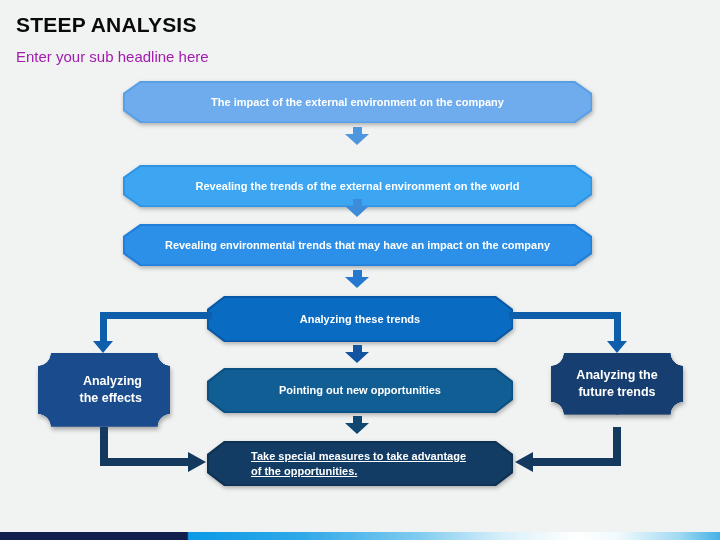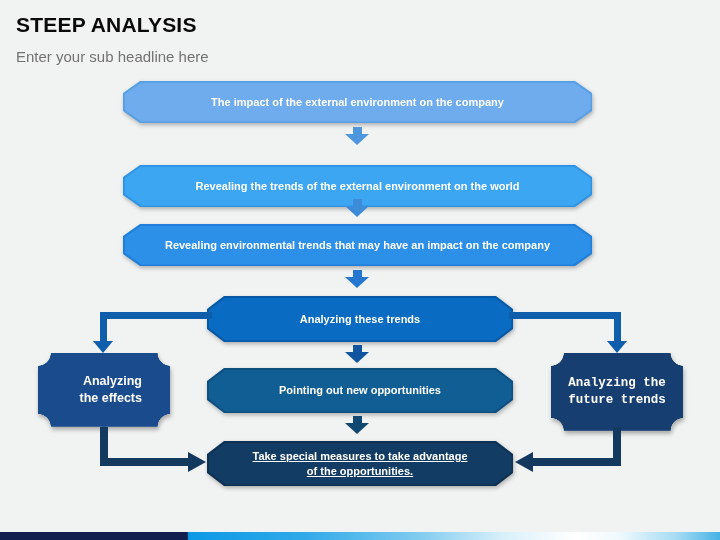--- a/index.html
+++ b/index.html
@@ -1,29 +1,29 @@
 <!DOCTYPE html>
 <html><head>
 <meta charset="utf-8">
 <style>
   html,body{margin:0;padding:0;}
   body{font-family:"Liberation Sans",sans-serif;background:#f1f1f2;}
   .slide{position:relative;width:720px;height:540px;background:#f1f2f2;overflow:hidden;}
 
   .title{position:absolute;left:16px;top:13px;font-size:21px;font-weight:700;color:#0a0a0a;letter-spacing:.2px;}
-  .subtitle{position:absolute;left:16px;top:48px;font-size:15px;color:#737373;}
+  .subtitle{position:absolute;left:16px;top:48px;font-size:15px;color:#a21caf;}
 
   
   .flow-box{position:absolute;filter:drop-shadow(1px 2.5px 2px rgba(90,90,90,.45));}
   .oct-a{--clip:polygon(17px 0,calc(100% - 17px) 0,100% 12px,100% calc(100% - 12px),calc(100% - 17px) 100%,17px 100%,0 calc(100% - 12px),0 12px);}
   .oct-b{--clip:polygon(17px 0,calc(100% - 17px) 0,100% 13px,100% calc(100% - 13px),calc(100% - 17px) 100%,17px 100%,0 calc(100% - 13px),0 13px);}
   .shape-edge{position:absolute;inset:0;clip-path:var(--clip);background:var(--edge);}
   .shape-fill{position:absolute;inset:1.5px;clip-path:var(--clip);background:var(--fill);}
   .step-label{position:absolute;inset:0;display:flex;align-items:center;justify-content:center;
-    color:#fff;font-size:11px;font-weight:700;text-align:center;line-height:1.35;}
+    color:#fff;font-size:11px;font-weight:700;line-height:1.35;}
 
   
   .varrow{position:absolute;width:24px;}
   .varrow .stem{width:9px;height:7px;margin:0 auto;background:currentColor;}
   .varrow .head{width:0;height:0;border-left:12px solid transparent;border-right:12px solid transparent;border-top:11px solid;}
 
   
   .elbow{position:absolute;inset:0;pointer-events:none;}
   .bar{position:absolute;background:currentColor;}
   .head-down{position:absolute;width:0;height:0;border-left:10px solid transparent;border-right:10px solid transparent;border-top:12px solid;}
@@ -119,21 +119,21 @@
   </div>
   <div class="elbow" style="color: rgb(15, 94, 172);">
     <div class="bar" style="left:509px;top:312px;width:112px;height:7px;"></div>
     <div class="bar" style="left:614px;top:312px;width:7px;height:29px;"></div>
     <div class="head-down" style="left:607px;top:341px;"></div>
   </div>
 
   <div class="plaque" style="left: 38px; top: 353px; width: 132px; height: 74px; padding: 0px 28px; box-sizing: border-box; text-align: right; --pc: #1A4B8C;">
     <span>Analyzing the effects</span>
   </div>
-  <div class="plaque" style="left: 551px; top: 353px; width: 132px; height: 78px; padding: 0px 17px; box-sizing: border-box; font-family: Liberation Mono, monospace; --pc: #173E70;">
+  <div class="plaque" style="left: 551px; top: 353px; width: 132px; height: 62px; padding: 0px 17px; box-sizing: border-box; --pc: #173E70;">
     <span>Analyzing the future trends</span>
   </div>
 
   <div class="elbow" style="color: rgb(20, 57, 94);">
     <div class="bar" style="left:100px;top:427px;width:8px;height:39px;"></div>
     <div class="bar" style="left:100px;top:458px;width:88px;height:8px;"></div>
     <div class="head-right" style="left:188px;top:452px;"></div>
   </div>
   <div class="elbow" style="color: rgb(20, 57, 94);">
     <div class="bar" style="left:613px;top:427px;width:8px;height:39px;"></div>

